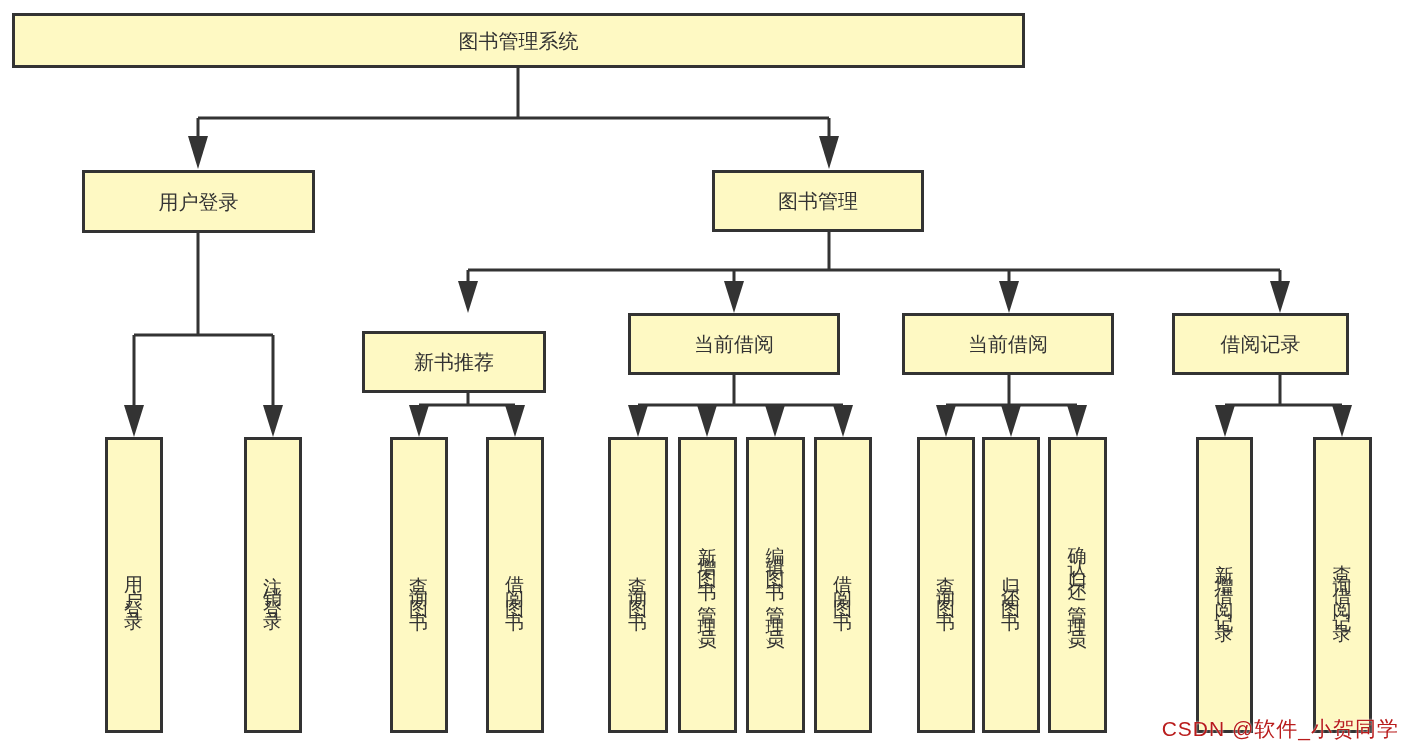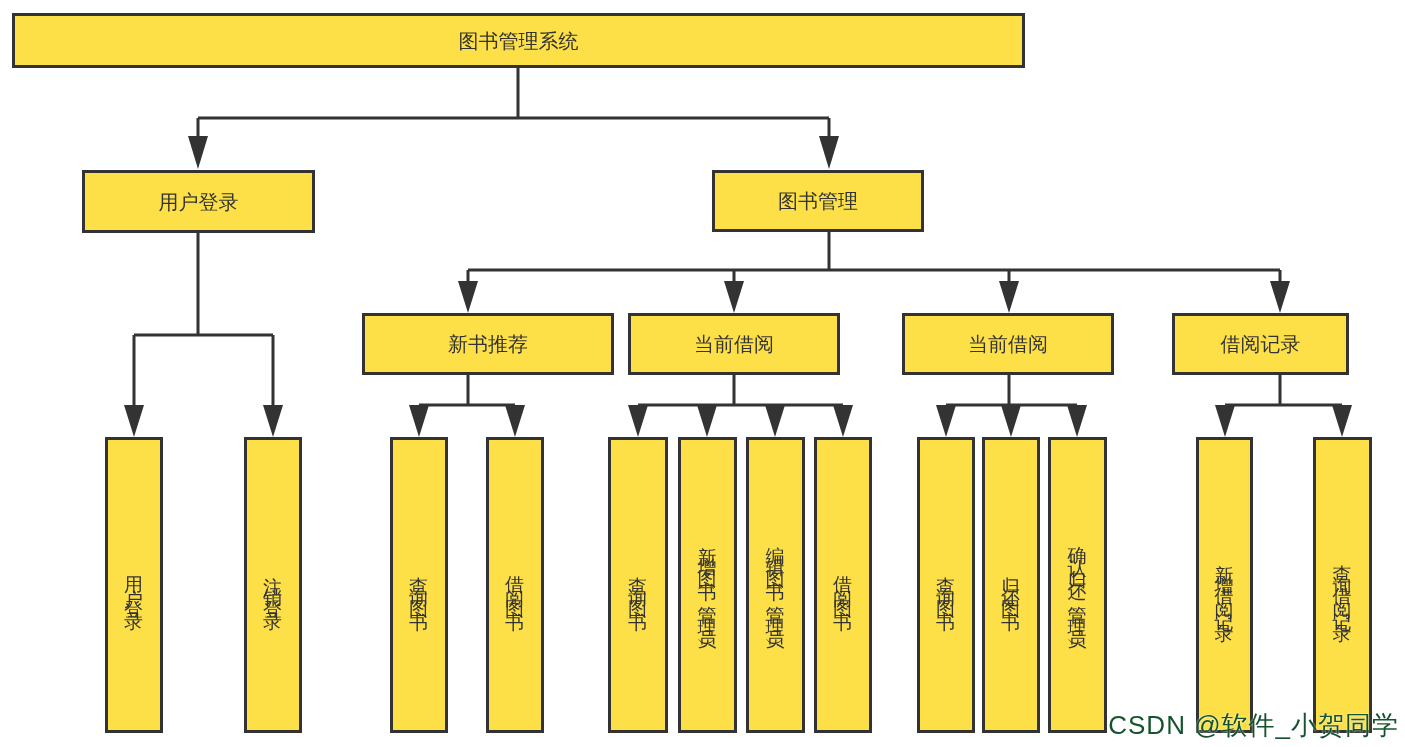--- a/index.html
+++ b/index.html
@@ -19,42 +19,42 @@
     position: absolute;
     left: 0;
     top: 0;
     width: 1405px;
     height: 747px;
   }
   .node {
     position: absolute;
     box-sizing: border-box;
     border: 3px solid #333333;
-    background: #fde047;
+    background: #fef9c3;
     color: #333333;
     display: flex;
     align-items: center;
     justify-content: center;
     text-align: center;
     font-size: 20px;
     line-height: 1.2;
   }
   .node.v {
     writing-mode: vertical-rl;
     text-orientation: mixed;
     font-size: 19px;
     letter-spacing: 12px;
     line-height: 1;
   }
   .watermark {
     position: absolute;
     right: 6px;
     bottom: 4px;
-    font-size: 26px;
-    color: #14532d;
+    font-size: 21px;
+    color: #b91c1c;
     letter-spacing: 1px;
     white-space: nowrap;
     text-shadow: 0 0 2px #ffffff;
   }
 </style>
 </head>
 <body>
 
 <div class="canvas">
 
@@ -96,21 +96,21 @@
       <polygon points="1215,405 1235,405 1225,437"></polygon>
       <polygon points="1332,405 1352,405 1342,437"></polygon>
     </g>
   </svg>
 
   <div class="node" style="left:12px; top:13px; width:1013px; height:55px;">图书管理系统</div>
 
   <div class="node" style="left:82px; top:170px; width:233px; height:63px;">用户登录</div>
   <div class="node" style="left:712px; top:170px; width:212px; height:62px;">图书管理</div>
 
-  <div class="node" style="left:362px; top:313px; width:252px; height:62px;">新书推荐</div>
+  <div class="node" style="left:362px; top:331px; width:184px; height:62px;">新书推荐</div>
   <div class="node" style="left:628px; top:313px; width:212px; height:62px;">当前借阅</div>
   <div class="node" style="left:902px; top:313px; width:212px; height:62px;">当前借阅</div>
   <div class="node" style="left:1172px; top:313px; width:177px; height:62px;">借阅记录</div>
 
   <div class="node v" style="left:105px; top:437px; width:58px; height:296px;">用户登录</div>
   <div class="node v" style="left:244px; top:437px; width:58px; height:296px;">注销登录</div>
 
   <div class="node v" style="left:390px; top:437px; width:58px; height:296px;">查询图书</div>
   <div class="node v" style="left:486px; top:437px; width:58px; height:296px;">借阅图书</div>
 

